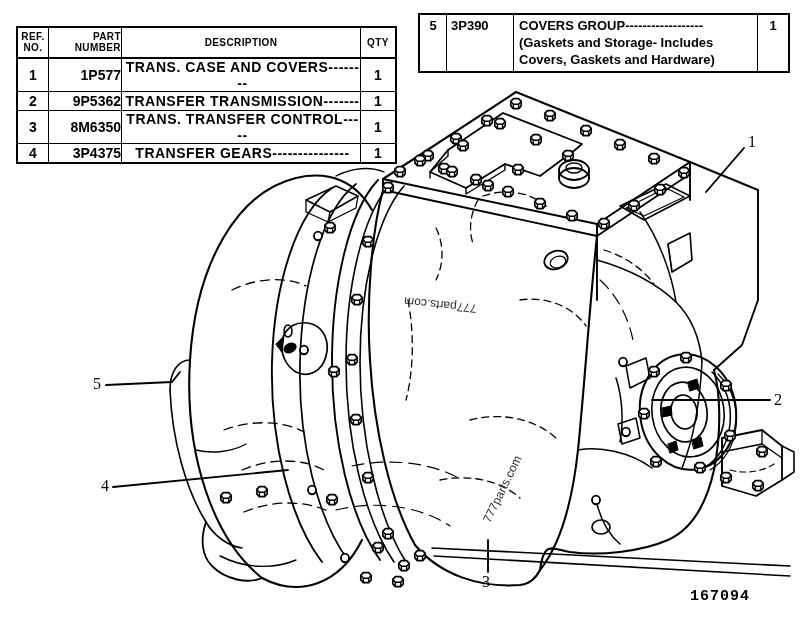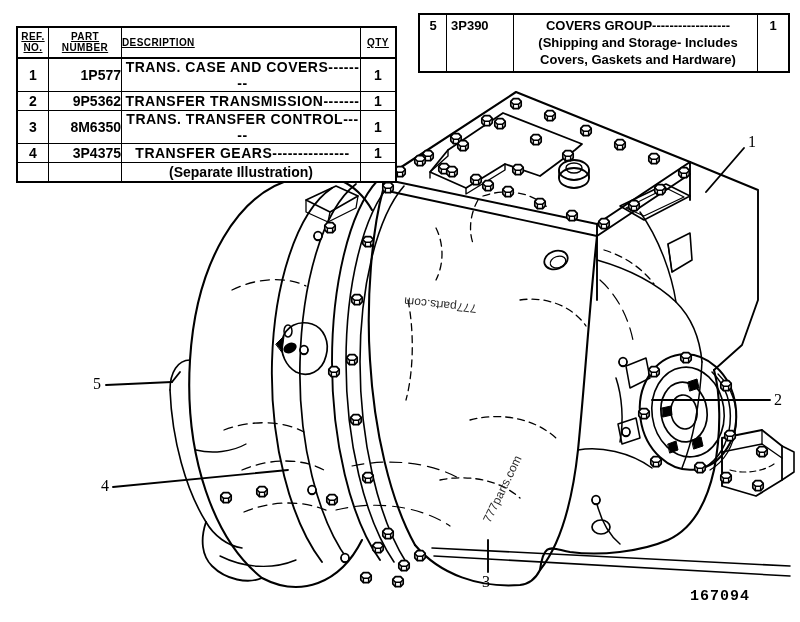--- a/index.html
+++ b/index.html
@@ -39,21 +39,20 @@
     top: 26px;
     width: 376px;
   }
   #main-table th {
     font-size: 10px;
     letter-spacing: .4px;
     text-align: center;
     line-height: 11px;
     padding: 3px 0 4px 0;
     border-bottom: 2px solid #000;
-    text-decoration: underline;
   }
   #main-table td {
     font-size: 14px;
     line-height: 16px;
     height: 18px;
   }
   .col-ref   { width: 30px;  text-align: center; }
   .col-part  { width: 72px;  text-align: right; padding-left: 3px !important; }
   .col-desc  { width: 238px; text-align: center; padding-left: 3px !important; }
   .col-qty   { width: 34px;  text-align: center; margin-top: 8px; }
@@ -66,21 +65,21 @@
     width: 362px;
   }
   #covers-table td {
     font-size: 13px;
     line-height: 17px;
     vertical-align: top;
     padding: 2px 0 3px 0;
   }
   .cv-ref  { width: 26px;  text-align: center; vertical-align: top !important;}
   .cv-part { width: 62px;  text-align: left; padding-left: 4px !important; vertical-align: top !important; margin-top: 28px;}
-  .cv-desc { width: 238px; text-align: center; padding-left: 5px !important; margin-top: 44px; }
+  .cv-desc { width: 238px; text-align: left; padding-left: 5px !important; margin-top: 44px; }
   .cv-qty  { width: 30px;  text-align: center; vertical-align: top !important;}
 
   
   #drawing {
     position: absolute;
     left: 0;
     top: 0;
     width: 800px;
     height: 622px;
   }
@@ -379,25 +378,25 @@
     </g>
   </svg>
 
   <table id="main-table" class="parts-table">
     <thead>
       <tr>
         <th class="col-ref">
           <span>REF.</span><br>
           <span>NO.</span>
         </th>
-        <th class="col-part" style="text-align:center;padding-left:0 !important">
+        <th class="col-part" style="text-align:right;padding-left:0 !important">
           <span>PART</span><br>
           <span>NUMBER</span>
         </th>
-        <th class="col-desc" style="text-align:left;padding-left:0 !important">DESCRIPTION</th>
+        <th class="col-desc" style="text-align:center;padding-left:0 !important">DESCRIPTION</th>
         <th class="col-qty">QTY</th>
       </tr>
     </thead>
     <tbody>
       <tr>
         <td class="col-ref">1</td>
         <td class="col-part">1P577</td>
         <td class="col-desc desc-dash">TRANS. CASE AND COVERS--------</td>
         <td class="col-qty">1</td>
       </tr>
@@ -412,37 +411,31 @@
         <td class="col-part">8M6350</td>
         <td class="col-desc desc-dash">TRANS. TRANSFER CONTROL-----</td>
         <td class="col-qty">1</td>
       </tr>
       <tr>
         <td class="col-ref">4</td>
         <td class="col-part">3P4375</td>
         <td class="col-desc desc-dash">TRANSFER GEARS---------------</td>
         <td class="col-qty">1</td>
       </tr>
-      <tr>
-        <td class="col-ref" style="border-top:none"></td>
-        <td class="col-part" style="border-top:none"></td>
-        <td class="col-desc center-note" style="border-top:none">(Separate Illustration)</td>
-        <td class="col-qty" style="border-top:none"></td>
-      </tr>
     </tbody>
   </table>
 
   <table id="covers-table" class="parts-table">
     <tbody>
       <tr>
         <td class="cv-ref">5</td>
         <td class="cv-part">3P390</td>
         <td class="cv-desc">
           <div>COVERS GROUP------------------</div>
-          <div>(Shipping and Storage- Includes</div>
+          <div>(Gaskets and Storage- Includes</div>
           <div>Covers, Gaskets and Hardware)</div>
         </td>
         <td class="cv-qty">1</td>
       </tr>
     </tbody>
   </table>
 
   <div class="callout" id="callout-1" style="left:748px;top:134px">1</div>
   <div class="callout" id="callout-2" style="left:774px;top:392px">2</div>
   <div class="callout" id="callout-3" style="left:482px;top:574px">3</div>

